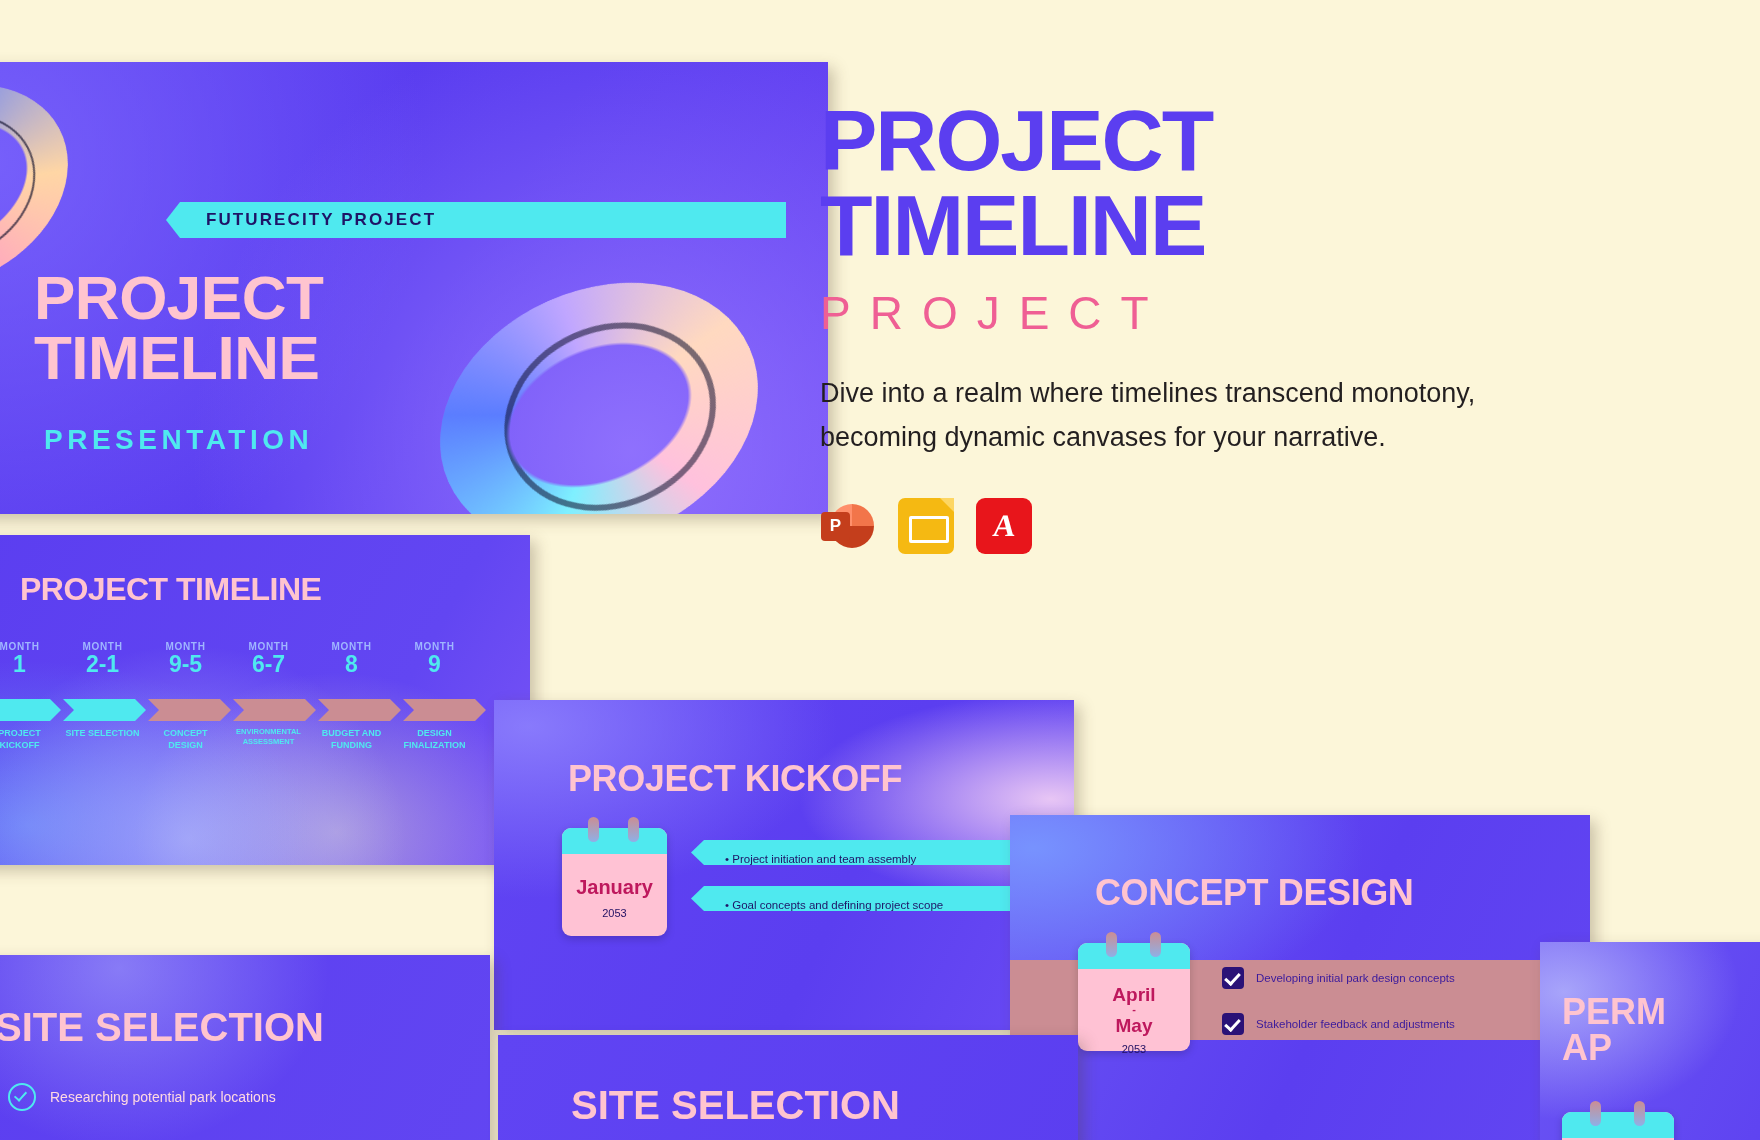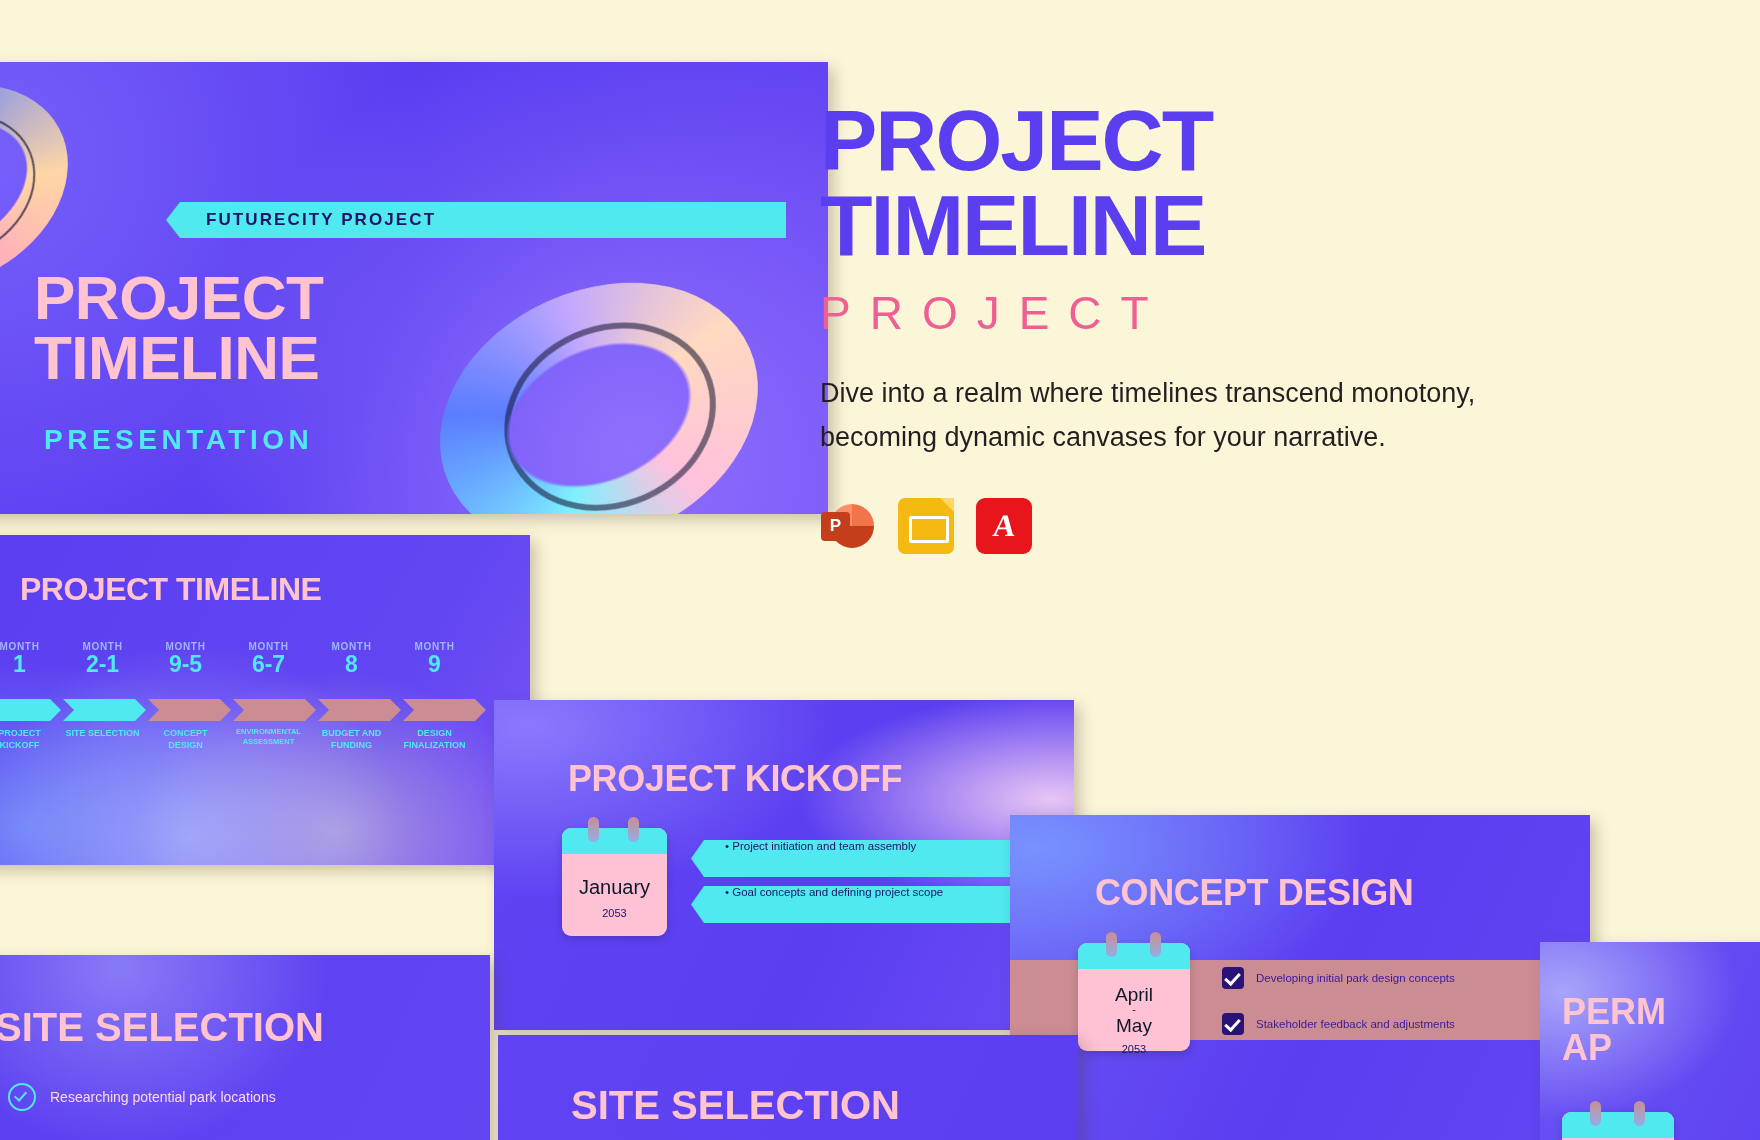--- a/index.html
+++ b/index.html
@@ -111,33 +111,33 @@
     color:#ffc4cf;font-size:36px;font-weight:bold;letter-spacing:-.4px;
   }
   .cal{
     position:absolute;border-radius:9px;overflow:visible;
     background:#ffc2d4;box-shadow:0 3px 9px rgba(0,0,0,.18);
   }
   .cal .top{height:26px;background:#4fe9ef;border-radius:9px 9px 0 0;}
   .cal .rings{position:absolute;top:-11px;left:0;width:100%;height:22px;}
   .cal .rings i{position:absolute;width:11px;height:25px;border-radius:6px;
                 background:linear-gradient(180deg,#cb8d93,#8fb0e6);}
-  .cal .mname{color:#0f172a;font-weight:normal;text-align:center;}
+  .cal .mname{color:#be185d;font-weight:bold;text-align:center;}
   .cal .yr{color:#211063;text-align:center;}
 
   #cal-jan{left:68px;top:128px;width:105px;height:108px;}
   #cal-jan .mname{font-size:20px;margin-top:22px;}
   #cal-jan .yr{font-size:11px;margin-top:8px;}
   #cal-jan .rings i:nth-child(1){left:26px;}
   #cal-jan .rings i:nth-child(2){left:66px;}
 
   .bullet-bar{
-    position:absolute;height:37px;background:#4fe9ef;
+    position:absolute;height:25px;background:#4fe9ef;
     clip-path:polygon(13px 0,100% 0,100% 100%,13px 100%,0 50%);
-    display:flex;align-items:flex-start;
+    display:flex;align-items:flex-end;
   }
   .bullet-bar span{margin-left:34px;color:#1f1466;font-size:11.5px;}
   .bullet-bar span::before{content:"• ";}
 
   
   #slide-concept{
     left:1010px;top:815px;width:580px;height:330px;
     background:
       radial-gradient(ellipse at 4% 10%, rgba(120,150,255,.95) 0%, rgba(91,62,240,0) 42%),
       linear-gradient(115deg,#6a54f4,#5b3ef0 55%,#6246f2);

